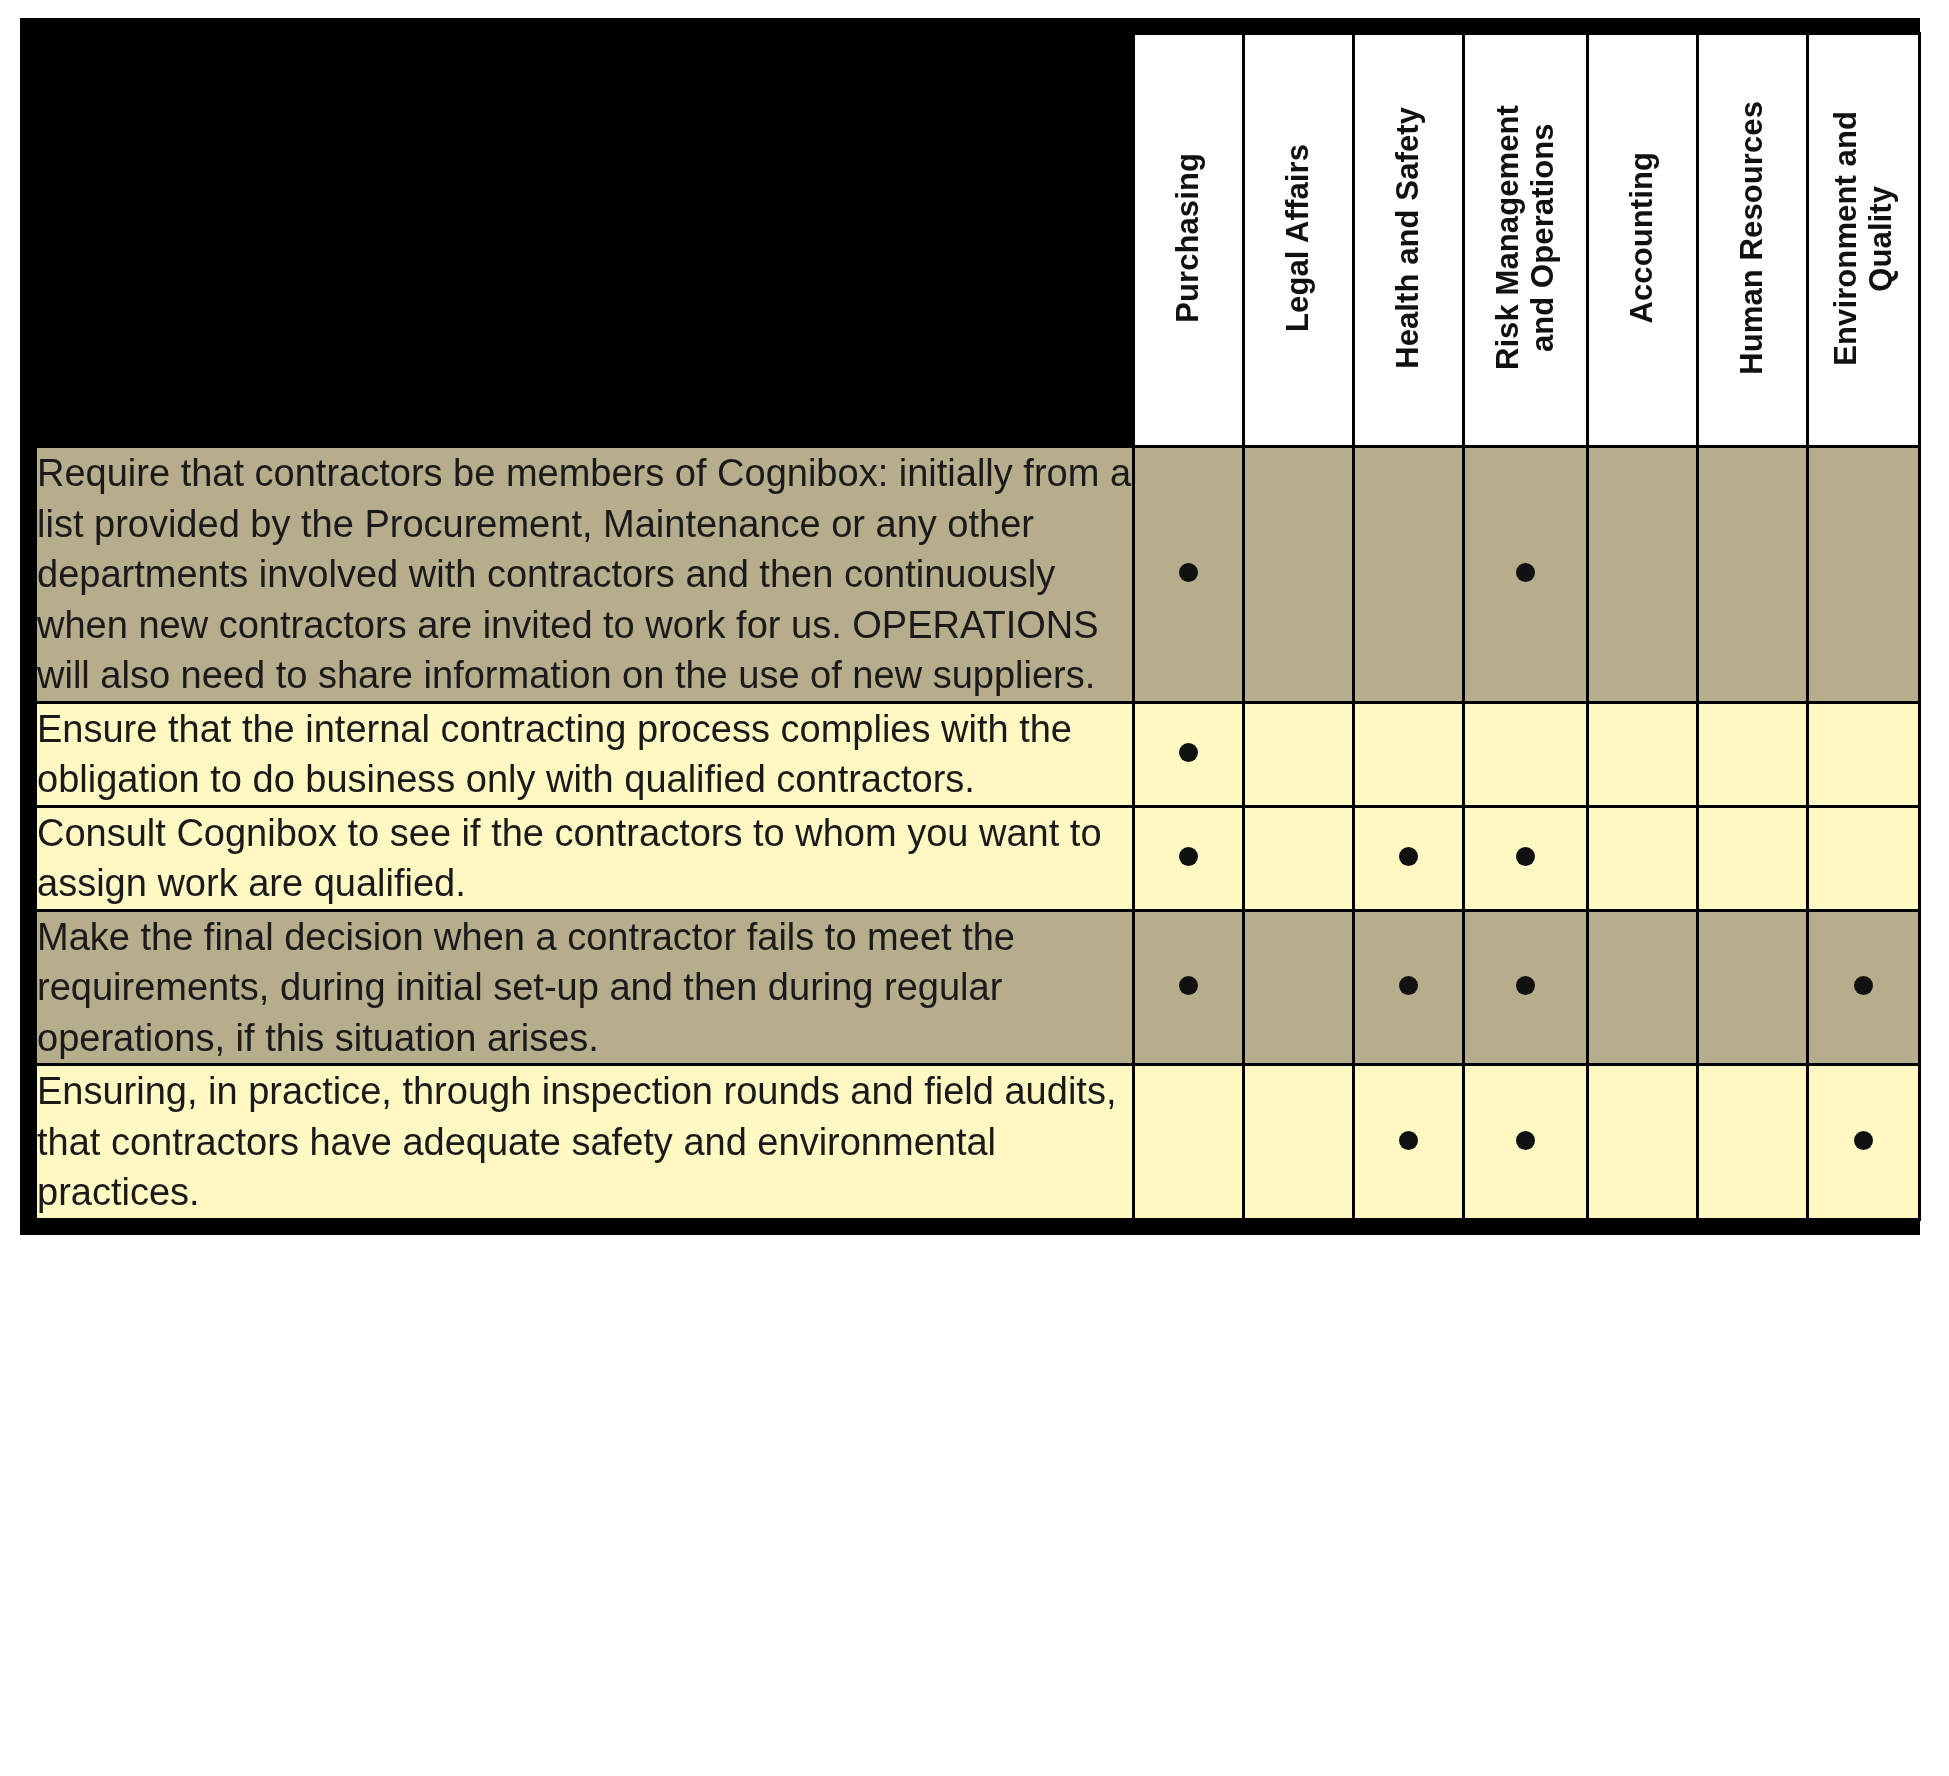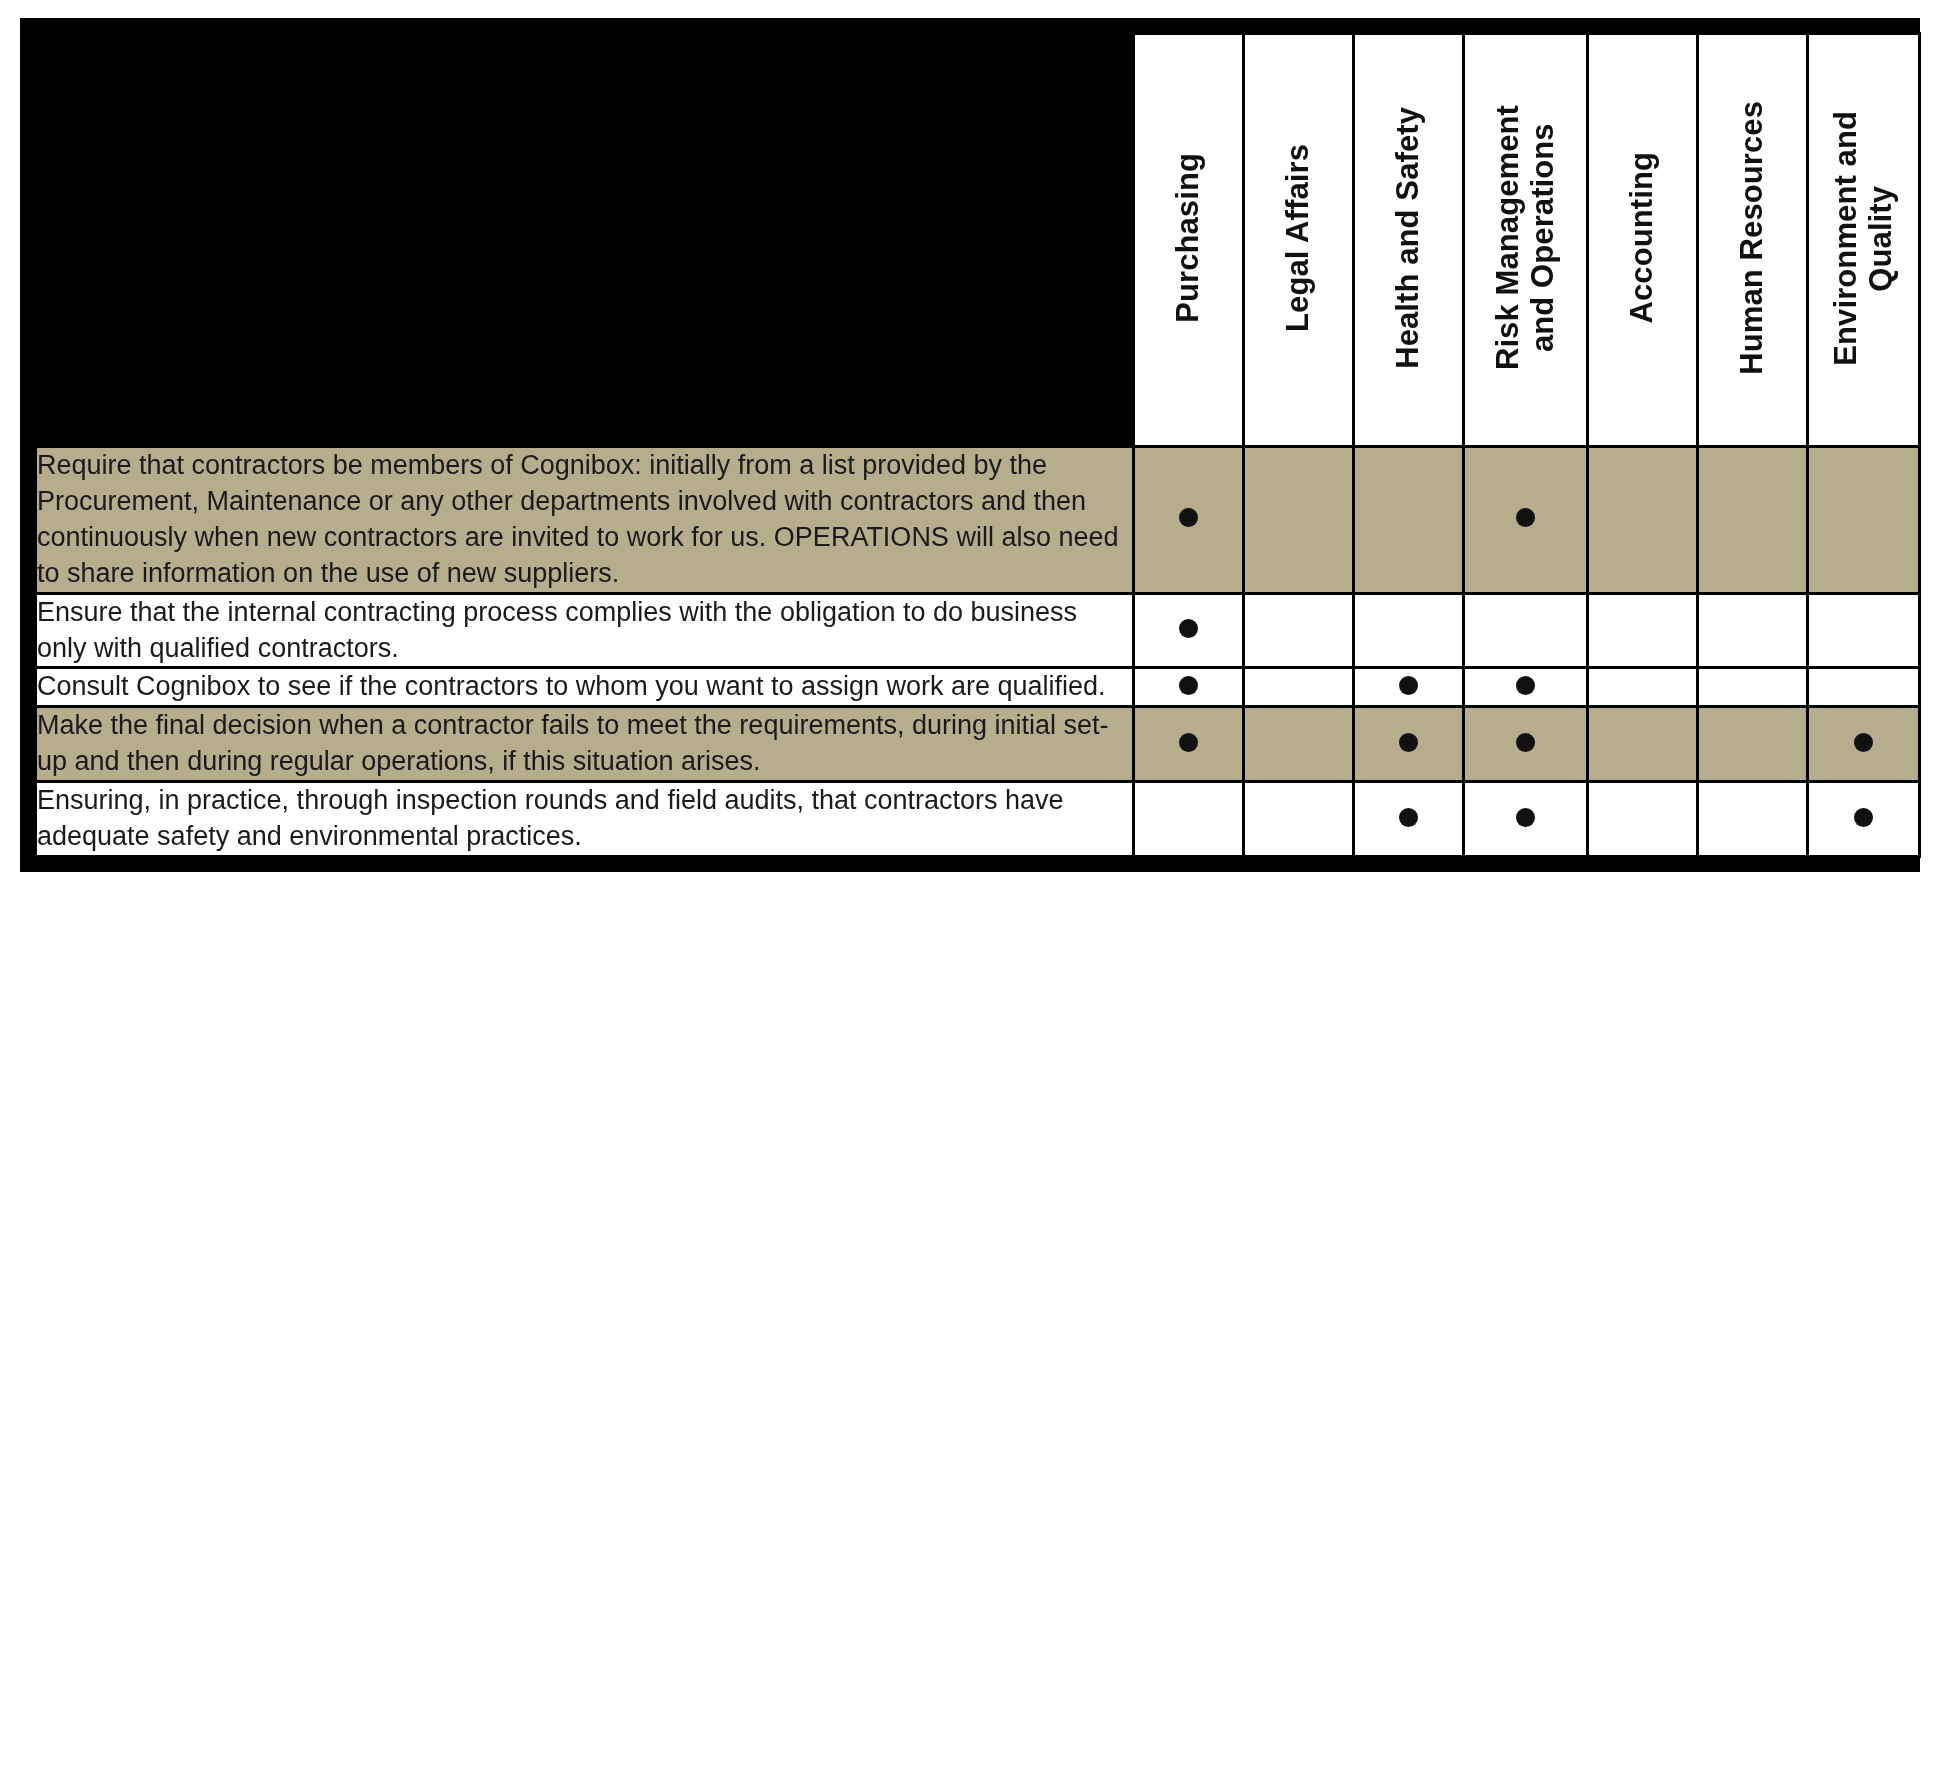--- a/index.html
+++ b/index.html
@@ -64,39 +64,39 @@
     letter-spacing: 0.1px;
     white-space: pre-line;
     text-align: center;
     margin: 0 auto;
     display: inline-block;
   }
 
   
   td.task {
     padding: 20px 18px 22px 18px;
-    font-size: 27px;
+    font-size: 38px;
     line-height: 1.33;
     color: #1a1a1a;
   }
   td.mark {
     text-align: center;
     vertical-align: middle;
   }
   .dot {
     display: inline-block;
     width: 19px;
     height: 19px;
     border-radius: 50%;
     background: #111111;
   }
   .dot.empty { background: transparent; }
 
   tr.shaded td { background: #b5ad8c; }
-  tr.plain td  { background: #ffffff; }
+  tr.plain td  { background: #fef9c3; }
 </style>
 </head>
 <body>
 
 <div id="page">
   <div class="table-wrap">
     <table class="matrix">
       <colgroup>
         <col class="c-task">
         <col class="c-dept">

